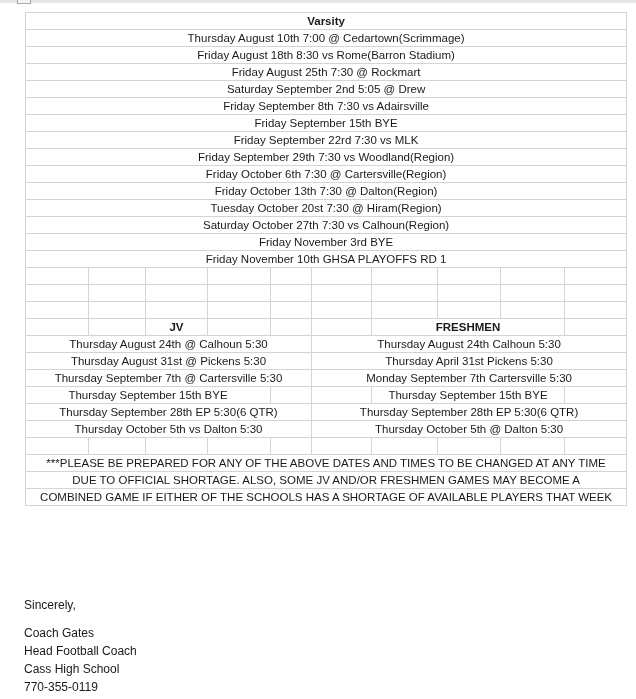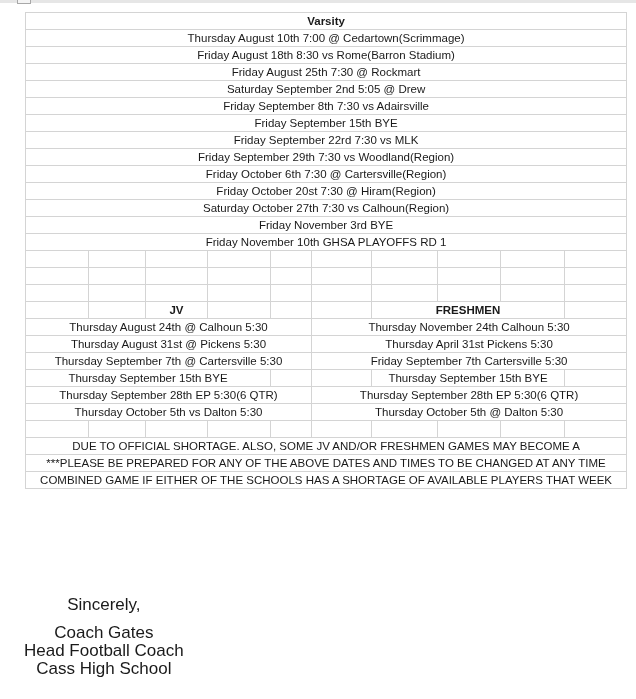--- a/index.html
+++ b/index.html
@@ -8,21 +8,21 @@
   .topbar { position:absolute; left:0; top:0; width:636px; height:3px; background:#e6e6e6; }
   .corner-handle { position:absolute; left:17px; top:0; width:12px; height:3px;
                    border:1px solid #a8a8a8; border-top:none; background:#f4f4f4; }
   .sheet { position:absolute; left:25px; top:12px; width:601px; }
   table.grid { border-collapse:collapse; width:601px; table-layout:fixed; }
   table.grid td { border:1px solid #d4d4d4; padding:0; height:16px; font-size:11.5px;
                   text-align:center; white-space:nowrap; overflow:visible; line-height:16px; }
   td.title-cell { height:22px; font-size:19px; font-weight:bold; line-height:22px; }
   td.section-head { height:22px; font-size:17px; font-weight:bold; line-height:22px; }
   td.note { text-align:left; padding-left:2px; font-size:11.5px; }
-  .signature { position:absolute; left:24px; top:596px; font-size:17px; line-height:18px;text-align:center; }
+  .signature { position:absolute; left:24px; top:596px; font-size:12px; line-height:18px; }
   .signature .gap { height:10px; }
 </style>
 </head>
 <body>
 
 <div class="topbar"></div>
 <div class="corner-handle"></div>
 
 <div class="sheet">
   <table class="grid">
@@ -63,21 +63,24 @@
       <tr>
           <td colspan="10">Friday September 22rd 7:30 vs MLK</td>
         </tr>
       <tr>
           <td colspan="10">Friday September 29th 7:30 vs Woodland(Region)</td>
         </tr>
       <tr>
           <td colspan="10">Friday October 6th 7:30 @ Cartersville(Region)</td>
         </tr>
       <tr>
-          <td colspan="10">Friday October 20st 7:30 @ Hiram(Region)</td>
+          <td colspan="10">Friday October 13th 7:30 @ Dalton(Region)</td>
+        </tr>
+      <tr>
+          <td colspan="10">Tuesday October 20st 7:30 @ Hiram(Region)</td>
         </tr>
       <tr>
           <td colspan="10">Saturday October 27th 7:30 vs Calhoun(Region)</td>
         </tr>
       <tr>
           <td colspan="10">Friday November 3rd  BYE</td>
         </tr>
       <tr>
           <td colspan="10">Friday November 10th GHSA PLAYOFFS RD 1</td>
         </tr>
@@ -125,29 +128,29 @@
         <td class="section-head">JV</td>
         <td></td>
         <td></td>
         <td></td>
         <td colspan="3" class="section-head">FRESHMEN</td>
         <td></td>
       </tr>
 
       <tr>
         <td colspan="5">Thursday August 24th @ Calhoun 5:30</td>
-        <td colspan="5">Thursday November 24th Calhoun 5:30</td>
+        <td colspan="5">Thursday August 24th Calhoun 5:30</td>
       </tr>
       <tr>
         <td colspan="5">Thursday August 31st @ Pickens 5:30</td>
         <td colspan="5">Thursday April 31st Pickens 5:30</td>
       </tr>
       <tr>
         <td colspan="5">Thursday September 7th @ Cartersville 5:30</td>
-        <td colspan="5">Friday September 7th Cartersville 5:30</td>
+        <td colspan="5">Monday September 7th Cartersville 5:30</td>
       </tr>
       <tr>
         <td colspan="4">Thursday September 15th BYE</td>
         <td></td>
         <td></td>
         <td colspan="3">Thursday September 15th BYE</td>
         <td></td>
       </tr>
       <tr>
         <td colspan="5">Thursday September 28th EP 5:30(6 QTR)</td>
@@ -165,31 +168,32 @@
           <td></td>
           <td></td>
           <td></td>
           <td></td>
           <td></td>
           <td></td>
           <td></td>
       </tr>
 
       <tr>
-        <td colspan="10" class="note">DUE TO OFFICIAL SHORTAGE. ALSO, SOME JV AND/OR FRESHMEN GAMES MAY BECOME A</td>
+        <td colspan="10" class="note">***PLEASE BE PREPARED FOR ANY OF THE ABOVE DATES AND TIMES TO BE CHANGED AT ANY TIME</td>
       </tr>
       <tr>
-        <td colspan="10" class="note">***PLEASE BE PREPARED FOR ANY OF THE ABOVE DATES AND TIMES TO BE CHANGED AT ANY TIME</td>
+        <td colspan="10" class="note">DUE TO OFFICIAL SHORTAGE. ALSO, SOME JV AND/OR FRESHMEN GAMES MAY BECOME A</td>
       </tr>
       <tr>
         <td colspan="10" class="note">COMBINED GAME IF EITHER OF THE SCHOOLS HAS A SHORTAGE OF AVAILABLE PLAYERS THAT WEEK</td>
       </tr>
     </tbody>
   </table>
 </div>
 
 <div class="signature">
   <div>Sincerely,</div>
   <div class="gap"></div>
   <div>Coach Gates</div>
   <div>Head Football Coach</div>
   <div>Cass High School</div>
+  <div>770-355-0119</div>
 </div>
 
 </body></html>

